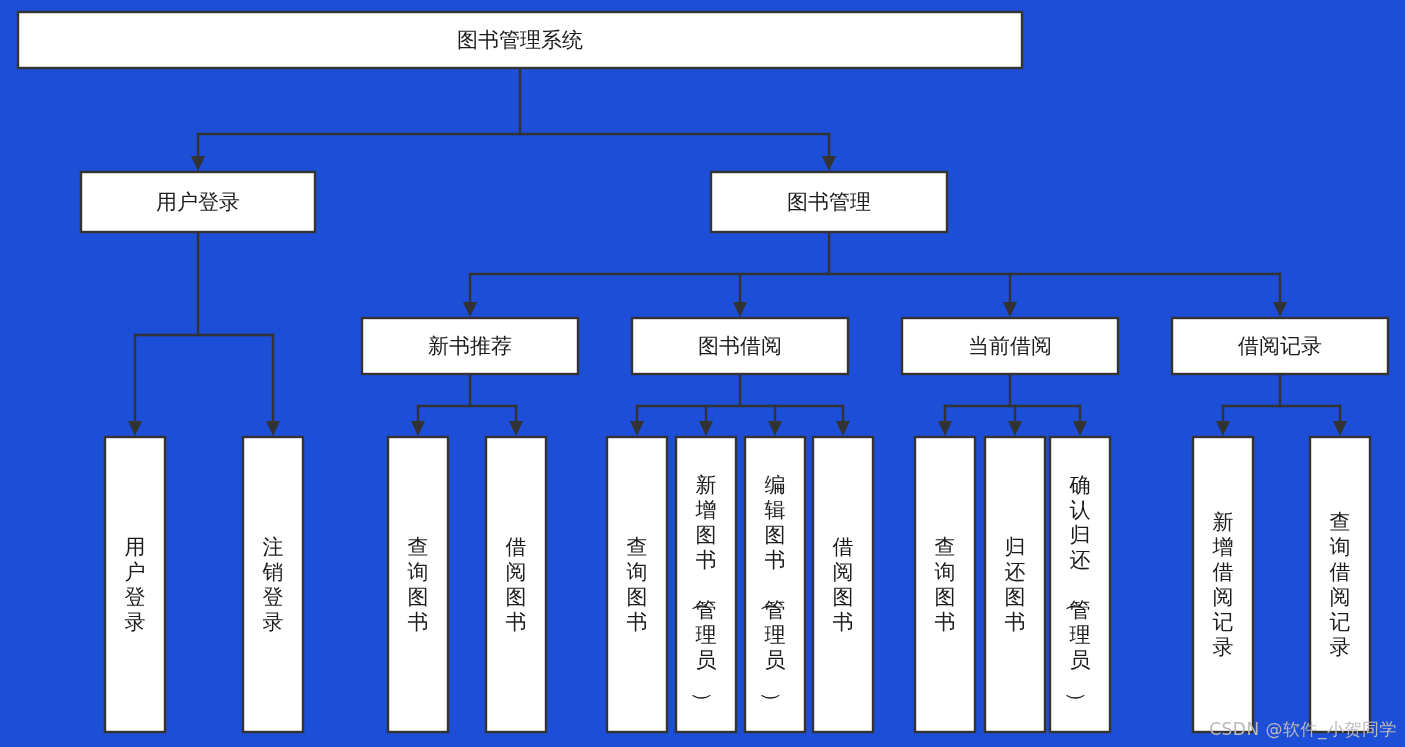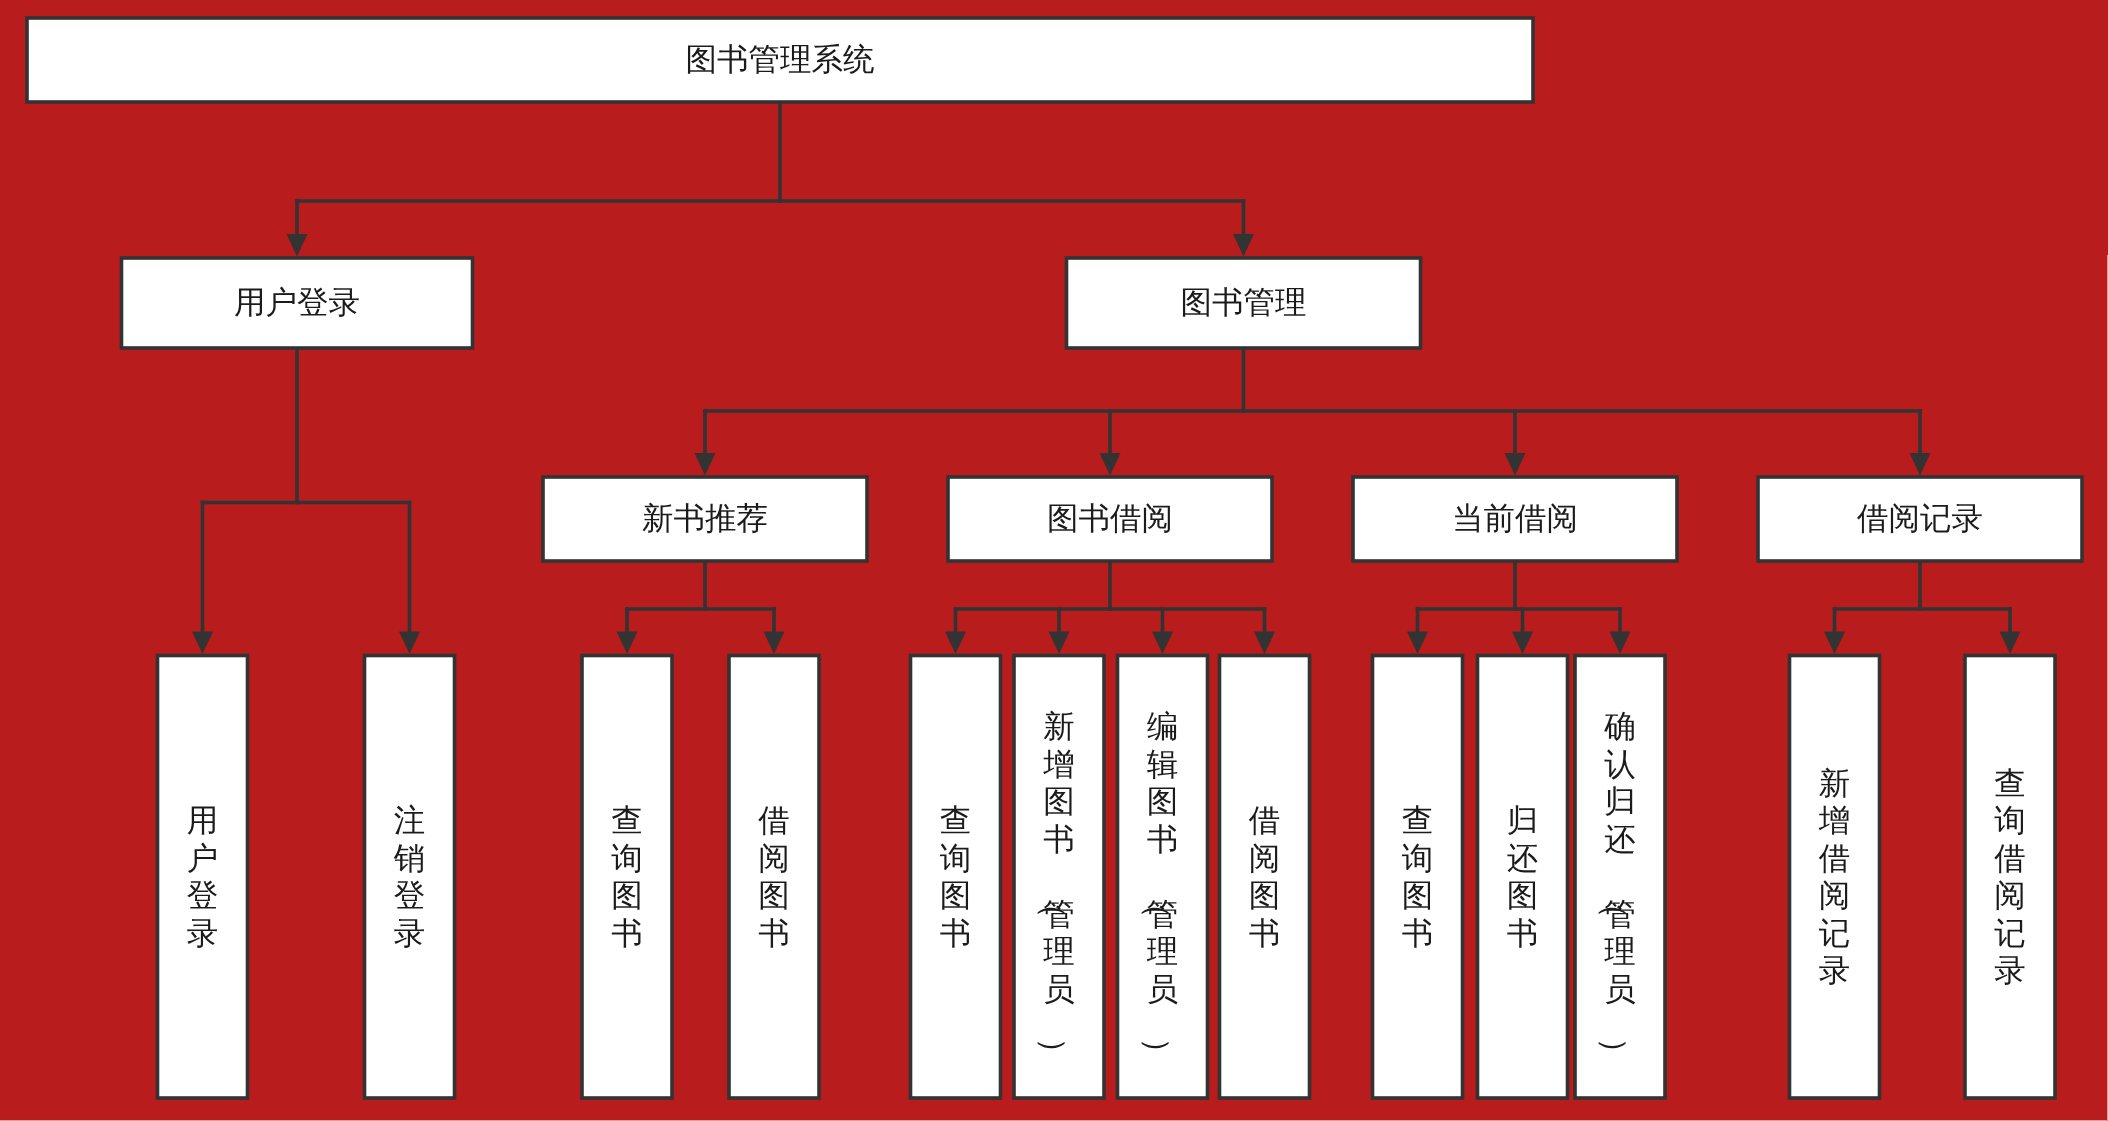--- a/index.html
+++ b/index.html
@@ -8,21 +8,21 @@
     padding: 0;
     background: #ffffff;
   }
   body {
     font-family: "DejaVu Sans", "Liberation Sans", sans-serif;
   }
   #diagram-root {
     position: relative;
     width: 1405px;
     height: 747px;
-    background: #b91c1c;
+    background: #1d4ed8;
     overflow: hidden;
   }
   svg#tree-svg {
     position: absolute;
     left: 0;
     top: 0;
     width: 1405px;
     height: 747px;
     display: block;
   }
@@ -201,13 +201,14 @@
         <g>
           <rect x="1193" y="437" width="60" height="295" class="node-box"></rect>
           <text x="1223" class="node-label-vertical" y="529"><tspan x="1223" dy="0">新</tspan><tspan x="1223" dy="25">增</tspan><tspan x="1223" dy="25">借</tspan><tspan x="1223" dy="25">阅</tspan><tspan x="1223" dy="25">记</tspan><tspan x="1223" dy="25">录</tspan></text>
         </g>
         <g>
           <rect x="1310" y="437" width="60" height="295" class="node-box"></rect>
           <text x="1340" class="node-label-vertical" y="529"><tspan x="1340" dy="0">查</tspan><tspan x="1340" dy="25">询</tspan><tspan x="1340" dy="25">借</tspan><tspan x="1340" dy="25">阅</tspan><tspan x="1340" dy="25">记</tspan><tspan x="1340" dy="25">录</tspan></text>
         </g>
       </g>
   </svg>
+  <div class="watermark">CSDN @软件_小贺同学</div>
 </div>
 
 </body></html>

